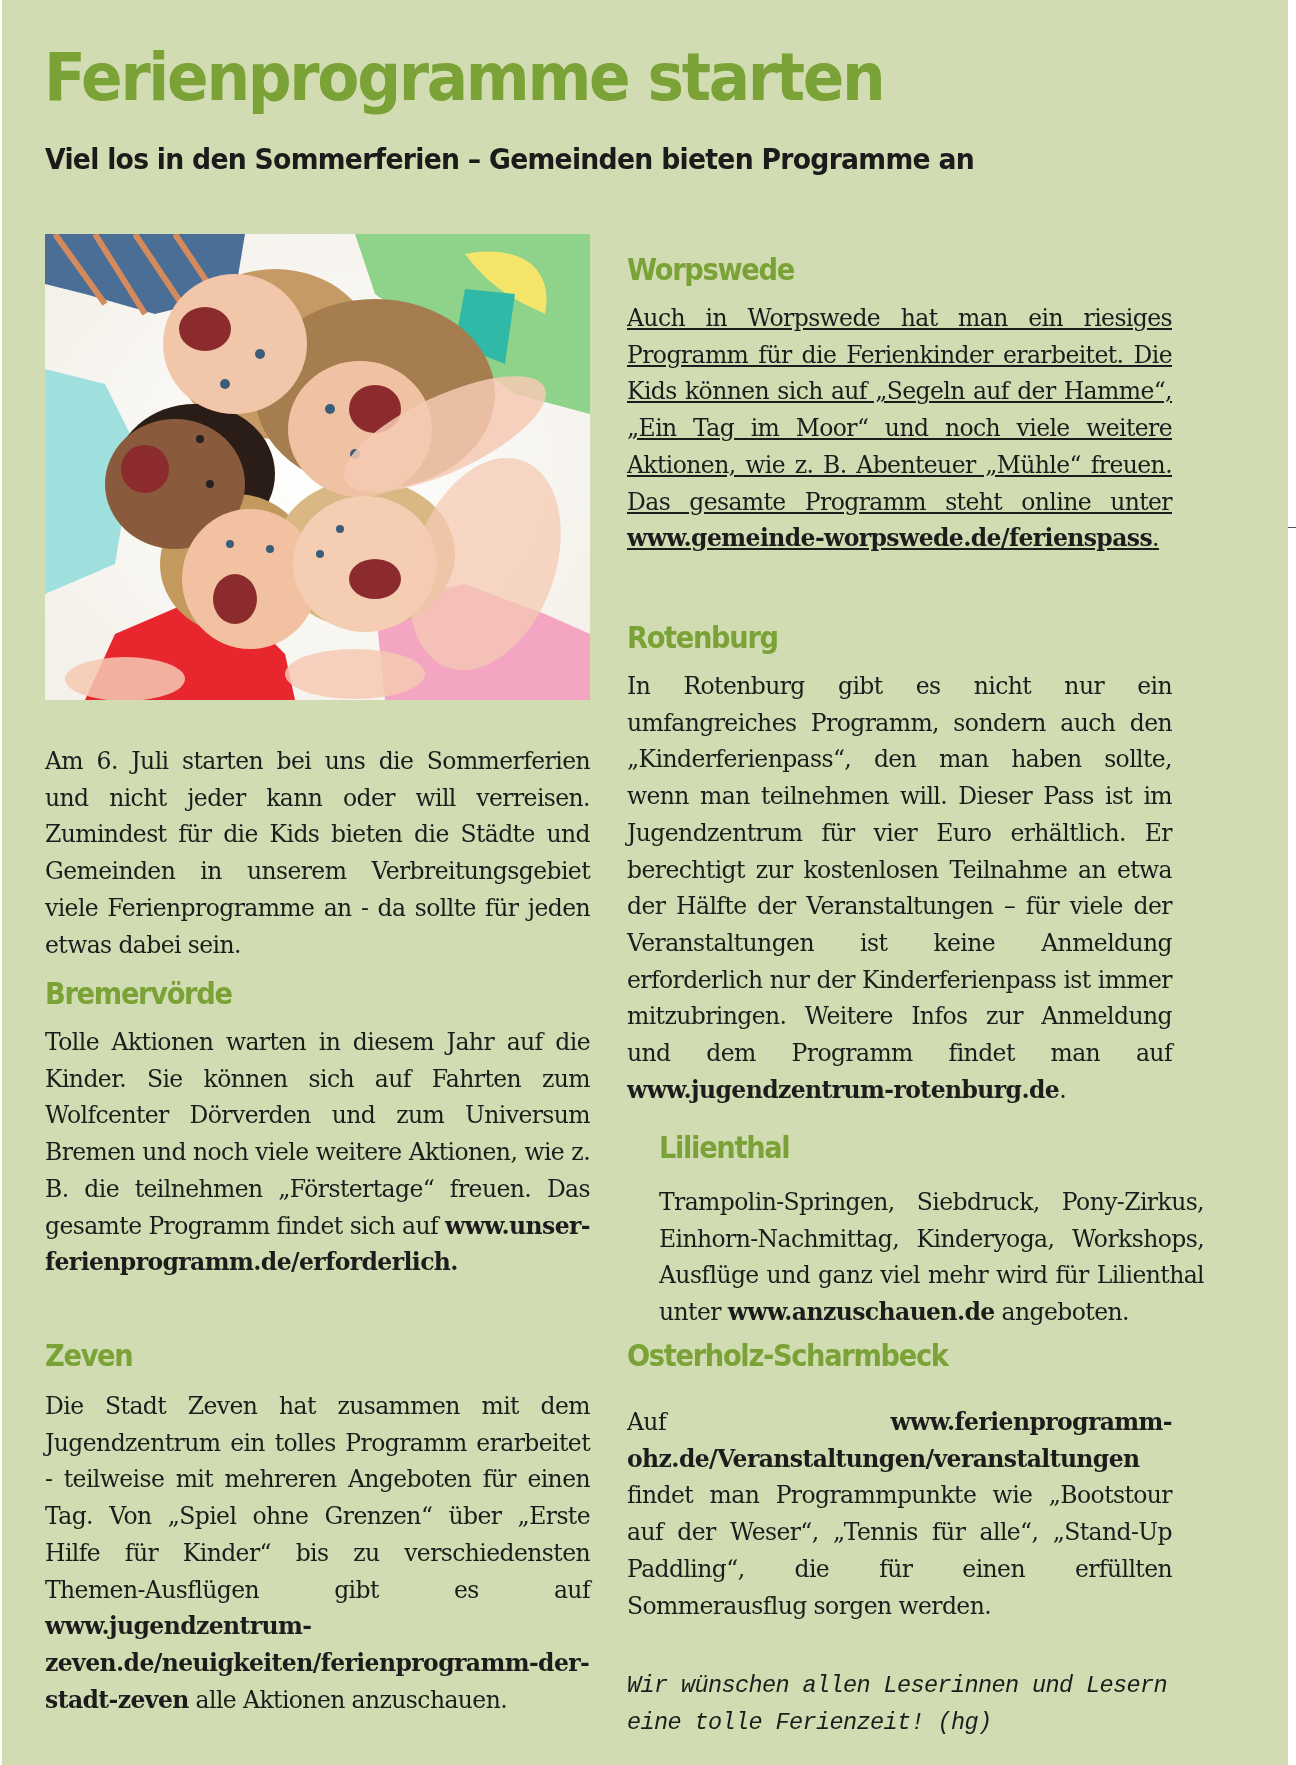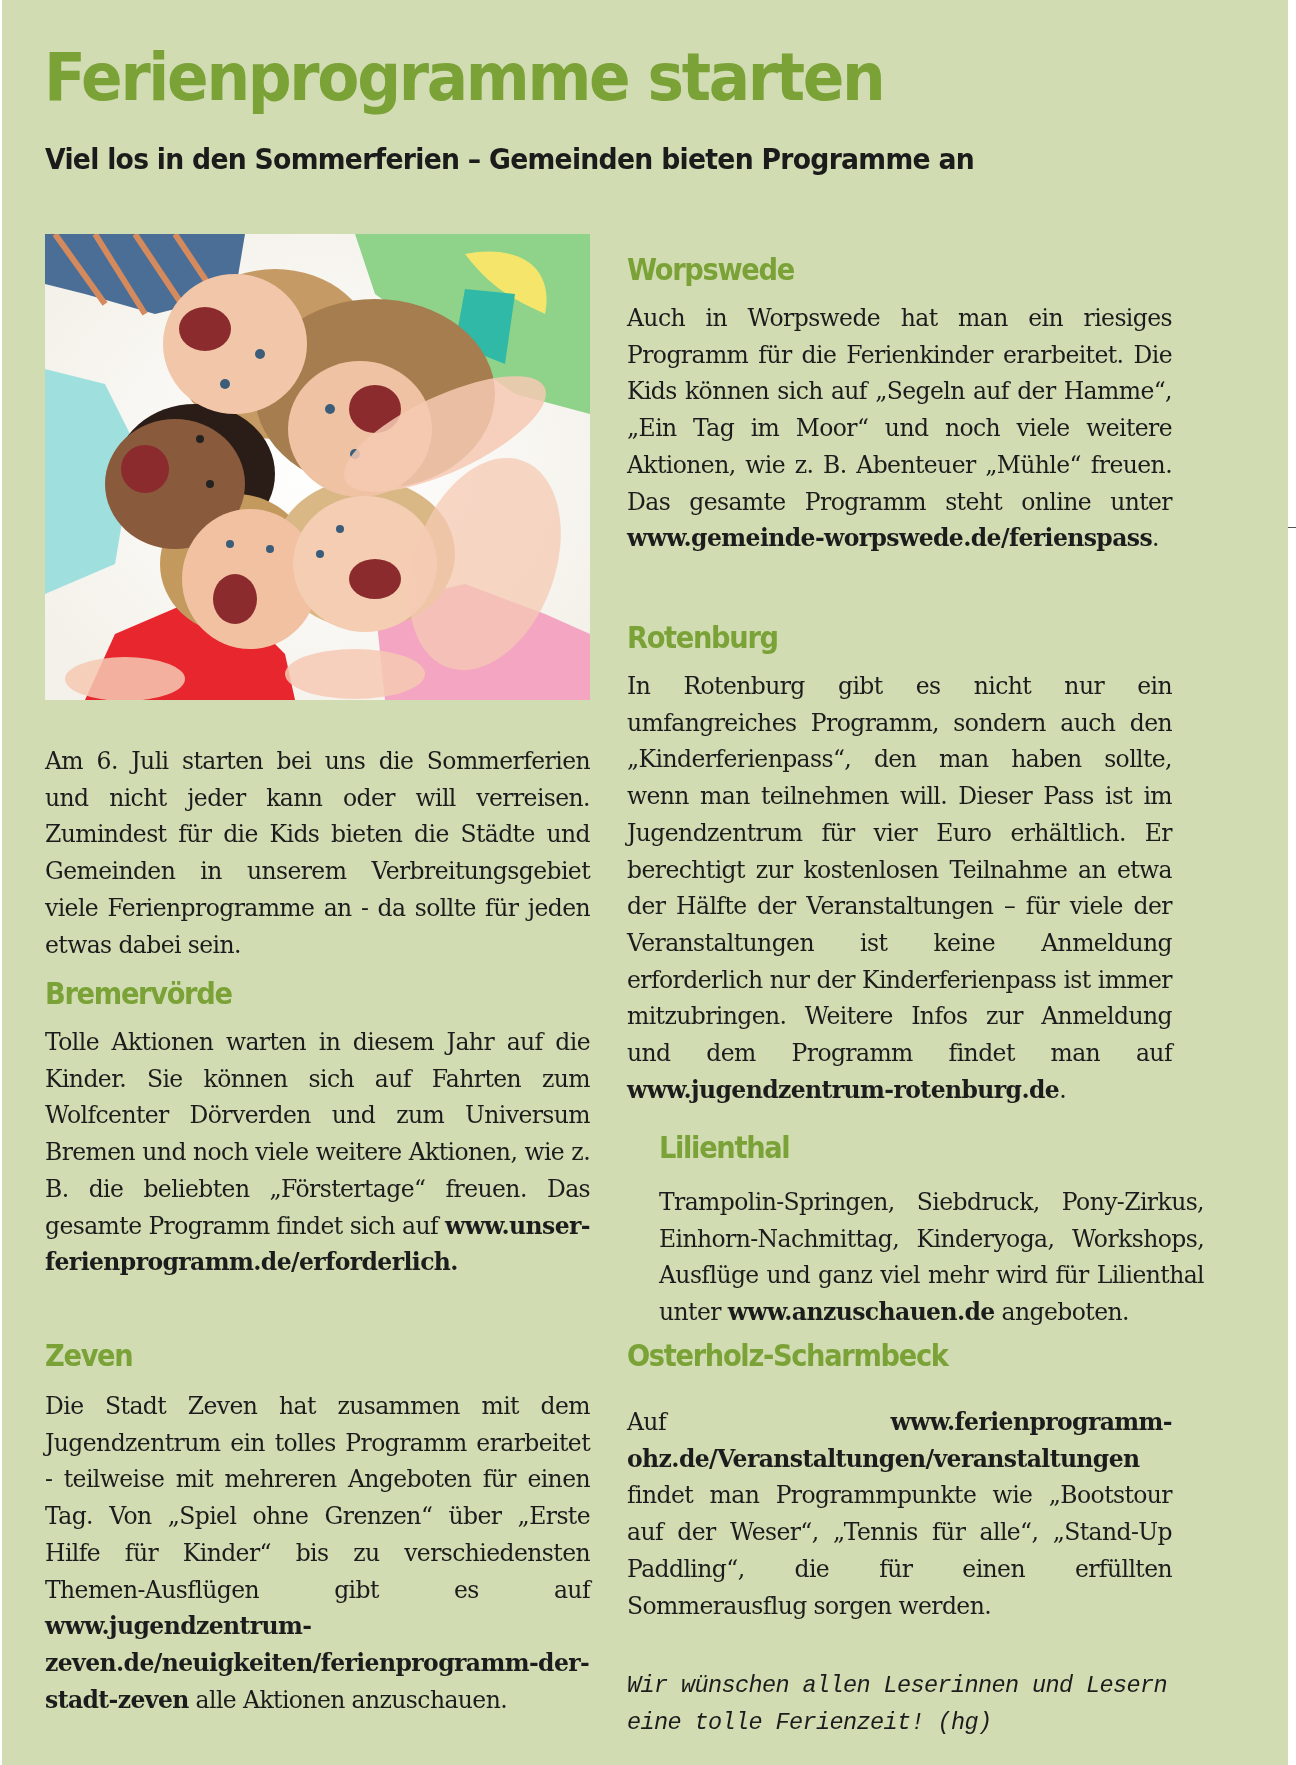--- a/index.html
+++ b/index.html
@@ -118,33 +118,33 @@
   </svg>
 </div>
 
 <div class="col col-left" style="top:0;">
   <div class="blk" style="top:743px;">
     <p>Am 6. Juli starten bei uns die Sommerferien und nicht jeder kann oder will verreisen. Zumindest für die Kids bieten die Städte und Gemeinden in unserem Verbreitungsgebiet viele Ferienprogramme an - da sollte für jeden etwas dabei sein.</p>
   </div>
 
   <div class="blk" style="top:968px;">
     <h2>Bremervörde</h2>
-    <p style="margin-top:6px;"><span>Tolle Aktionen warten in diesem Jahr auf die Kinder. Sie können sich auf Fahrten zum Wolfcenter Dörverden und zum Universum Bremen und noch viele weitere Aktionen, wie z. B. die beliebten „Förstertage“ freuen. Das gesamte Programm findet sich auf </span><span class="bold">www.unser-ferienprogramm.de/erforderlich.</span><span></span></p>
+    <p style="margin-top:6px;"><span>Tolle Aktionen warten in diesem Jahr auf die Kinder. Sie können sich auf Fahrten zum Wolfcenter Dörverden und zum Universum Bremen und noch viele weitere Aktionen, wie z. B. die teilnehmen „Förstertage“ freuen. Das gesamte Programm findet sich auf </span><span class="bold">www.unser-ferienprogramm.de/erforderlich.</span><span></span></p>
   </div>
 
   <div class="blk" style="top:1330px;">
     <h2>Zeven</h2>
     <p style="margin-top:8px;"><span>Die Stadt Zeven hat zusammen mit dem Jugendzentrum ein tolles Programm erarbeitet - teilweise mit mehreren Angeboten für einen Tag. Von „Spiel ohne Grenzen“ über „Erste Hilfe für Kinder“ bis zu verschiedensten Themen-Ausflügen gibt es auf </span><span class="bold">www.jugendzentrum-zeven.de/neuigkeiten/ferienprogramm-der-stadt-zeven</span><span> alle Aktionen anzuschauen.</span></p>
   </div>
 </div>
 
 <div class="col col-right" style="top:0;">
   <div class="blk" style="top:244px;">
     <h2>Worpswede</h2>
-    <p style="margin-top:6px;"><span>Auch in Worpswede hat man ein riesiges Programm für die Ferienkinder erarbeitet. Die Kids können sich auf „Segeln auf der Hamme“, „Ein Tag im Moor“ und noch viele weitere Aktionen, wie z. B. Abenteuer „Mühle“ freuen. Das gesamte Programm steht online unter </span><span class="bold">www.gemeinde-worpswede.de/ferienspass</span><span>.</span></p>
+    <p style="margin-top:6px;text-decoration:underline;"><span>Auch in Worpswede hat man ein riesiges Programm für die Ferienkinder erarbeitet. Die Kids können sich auf „Segeln auf der Hamme“, „Ein Tag im Moor“ und noch viele weitere Aktionen, wie z. B. Abenteuer „Mühle“ freuen. Das gesamte Programm steht online unter </span><span class="bold">www.gemeinde-worpswede.de/ferienspass</span><span>.</span></p>
   </div>
 
   <div class="blk" style="top:612px;">
     <h2>Rotenburg</h2>
     <p style="margin-top:6px;"><span>In Rotenburg gibt es nicht nur ein umfangreiches Programm, sondern auch den „Kinderferienpass“, den man haben sollte, wenn man teilnehmen will. Dieser Pass ist im Jugendzentrum für vier Euro erhältlich. Er berechtigt zur kostenlosen Teilnahme an etwa der Hälfte der Veranstaltungen – für viele der Veranstaltungen ist keine Anmeldung erforderlich nur der Kinderferienpass ist immer mitzubringen. Weitere Infos zur Anmeldung und dem Programm findet man auf </span><span class="bold">www.jugendzentrum-rotenburg.de</span><span>.</span></p>
   </div>
 
   <div class="blk" style="top:1122px;margin-left:32px;">
     <h2>Lilienthal</h2>
     <p style="margin-top:12px;"><span>Trampolin-Springen, Siebdruck, Pony-Zirkus, Einhorn-Nachmittag, Kinderyoga, Workshops, Ausflüge und ganz viel mehr wird für Lilienthal unter </span><span class="bold">www.anzuschauen.de</span><span> angeboten.</span></p>

